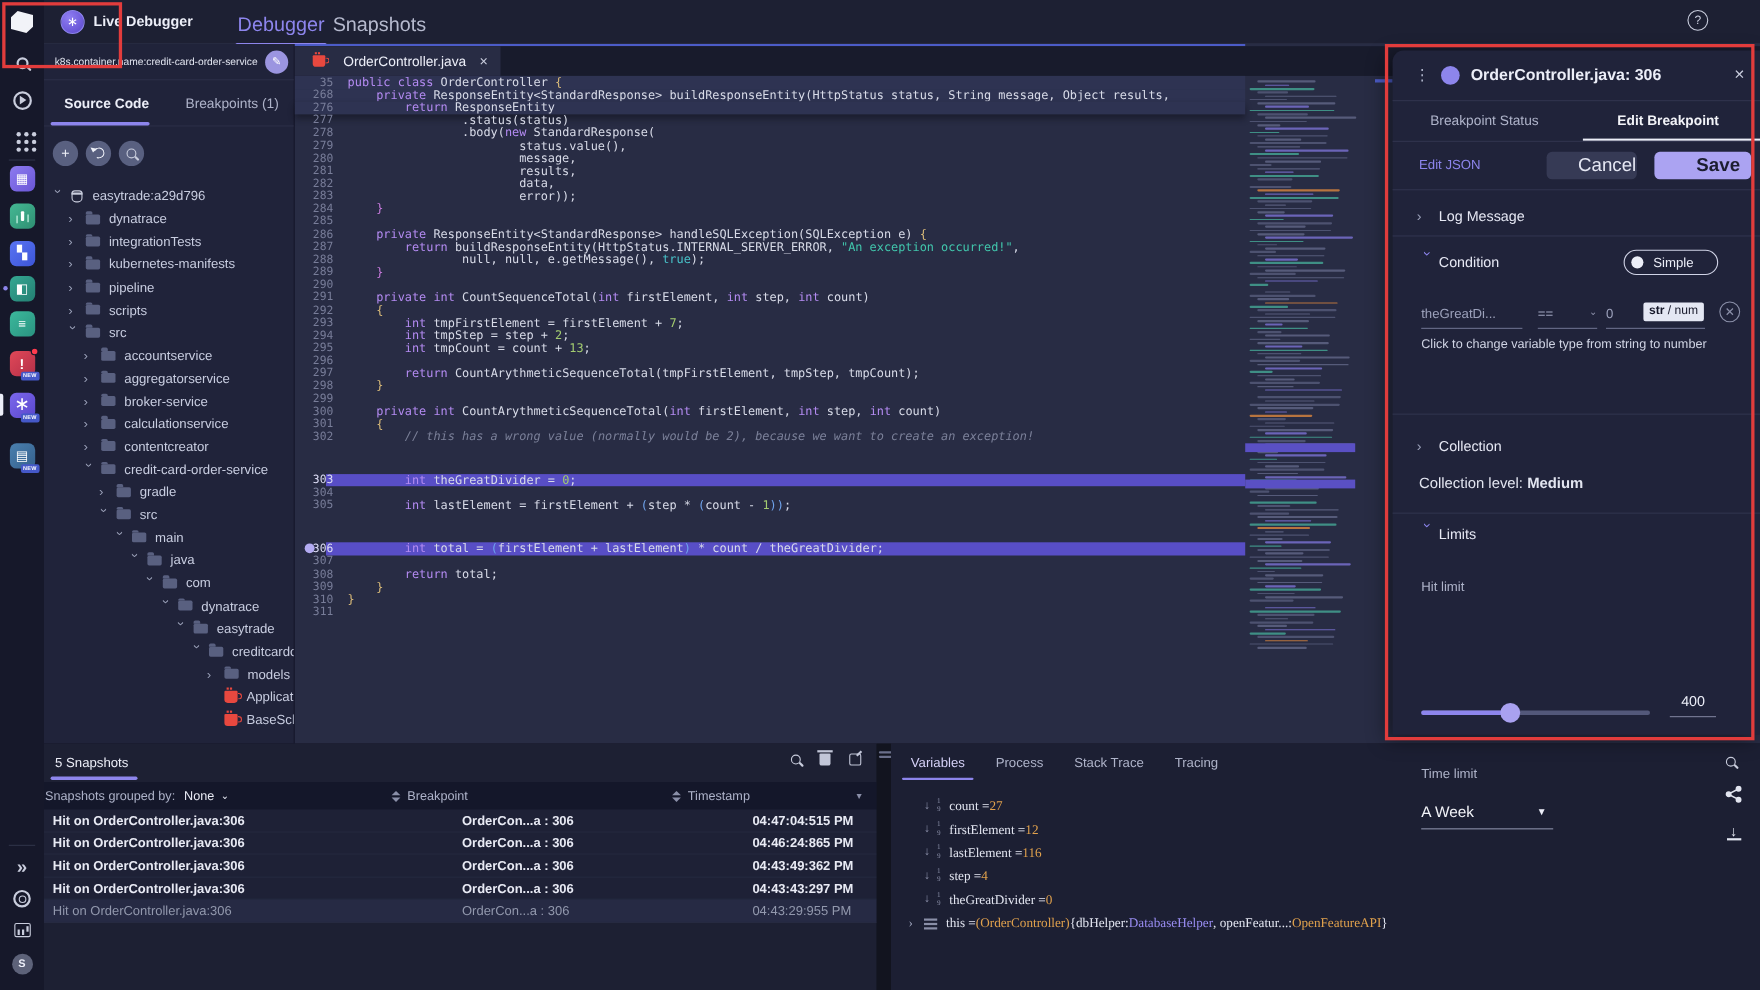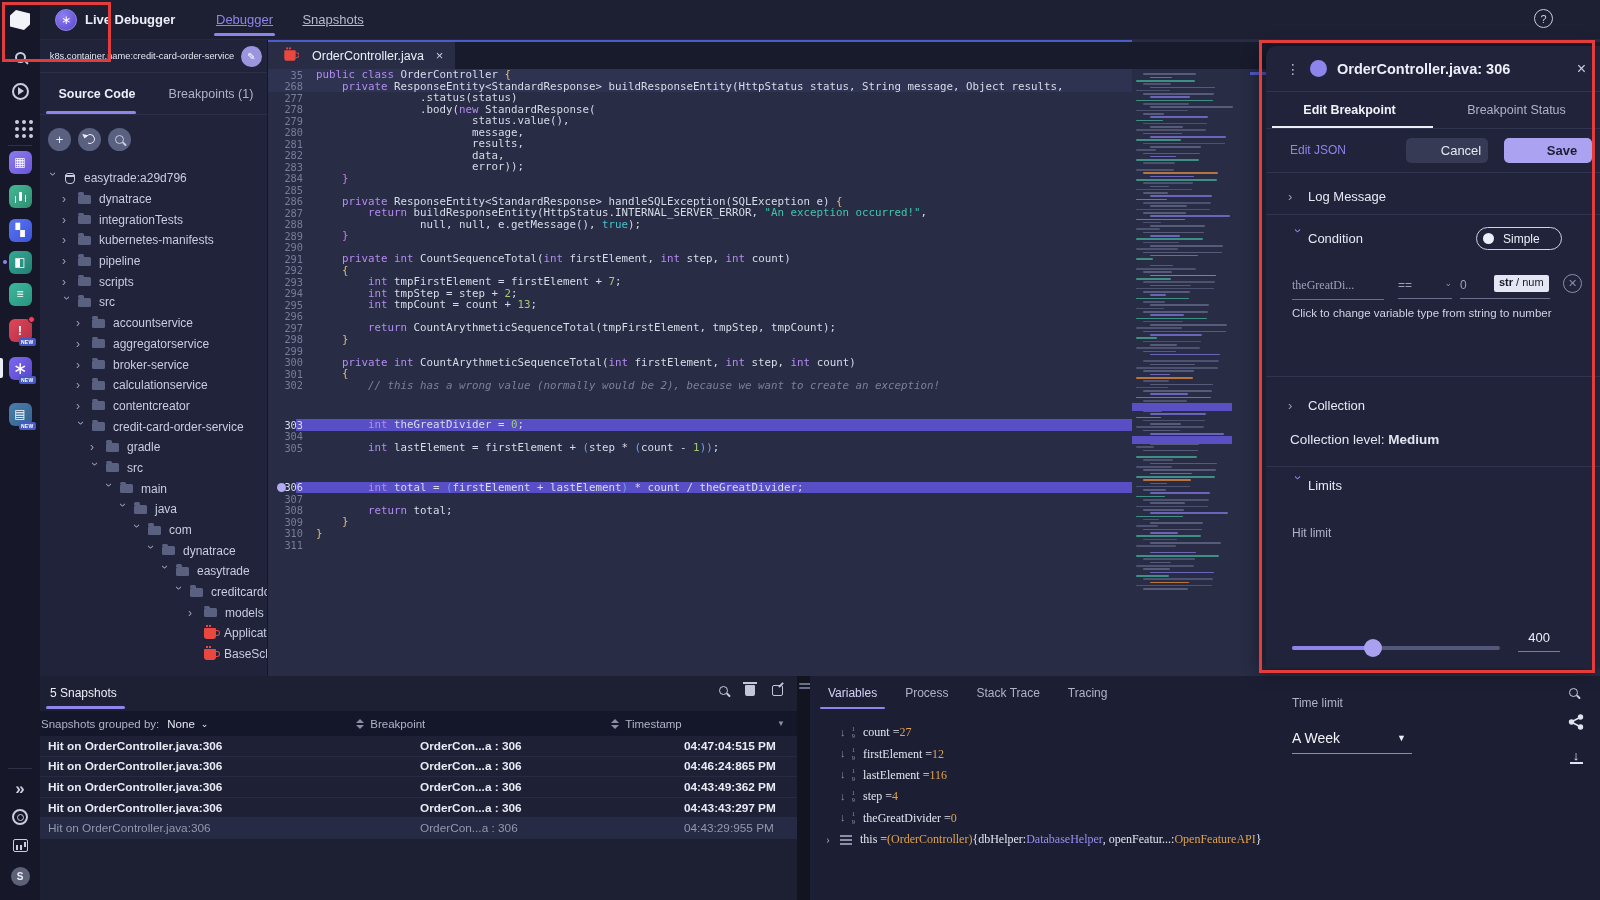--- a/index.html
+++ b/index.html
@@ -30,21 +30,21 @@
   .ring-ic::after { content:""; width:5px; height:5px; border:1.5px solid #c9cddd; border-radius:50%; }
   .chartbox { width:15px; height:13px; border:1.6px solid #c9cddd; border-radius:2px; position:relative; }
   .chartbox::after { content:""; position:absolute; left:2px; bottom:1px; width:2px; height:5px; background:#c9cddd; box-shadow:4px 0 #c9cddd,8px -3px #c9cddd; }
   .avatar-s { width:19px; height:19px; border-radius:50%; background:#5d6279; color:#eceef8; font-size:10px; font-weight:bold; display:flex; align-items:center; justify-content:center; }
   .gl-bars { width:3px; height:9px; background:#fff; box-shadow:5px 2px 0 -1px #d9fff2, -5px 3px 0 -1px #d9fff2; border-radius:1px; }
 
   
   #topbar { position:absolute; left:40px; top:0; width:1560px; height:40px; background:#1d2033; border-bottom:1px solid #262a40; }
   .tb-appicon { position:absolute; left:15px; top:9px; width:22px; height:22px; border-radius:50%; background:radial-gradient(circle at 35% 30%,#8f7ef2,#5a46cc); border:1.5px solid #8d85ec; color:#fff; font-size:12px; display:flex; align-items:center; justify-content:center; }
   .tb-title { position:absolute; left:45px; top:12px; font-size:13px; font-weight:bold; color:#eceef8; }
-  .tb-tab { position:absolute; top:12px; font-size:13px; color:#b6bace; cursor:default;text-decoration:underline; }
+  .tb-tab { position:absolute; top:12px; font-size:18px; color:#b6bace; cursor:default; }
   .tb-tab.active { color:#8d85ec; }
   .tb-tab.active::after { content:""; position:absolute; left:-2px; right:-2px; bottom:-9px; height:3px; border-radius:2px; background:#8d85ec; }
   .help-c { position:absolute; right:47px; top:9px; width:19px; height:19px; border:1.6px solid #c9cddd; border-radius:50%; color:#c9cddd; font-size:11px; display:flex; align-items:center; justify-content:center; }
 
   
   #left-panel { position:absolute; left:40px; top:40px; width:228px; height:636px; background:#20233a; border-right:1px solid #14162a; overflow:hidden; }
   #filter-row { position:absolute; left:0; top:0; width:228px; height:33px; border-bottom:1px solid #2b2f47; display:flex; align-items:center; }
   #filter-text { margin-left:8px; font-size:9.3px; color:#e2e5f0; white-space:nowrap; width:188px; overflow:hidden;text-align:center; }
   #filter-edit { width:21px; height:21px; border-radius:50%; background:#9b95e0; color:#fff; display:flex; align-items:center; justify-content:center; font-size:10px; position:absolute; right:6px; }
   #src-tabs { position:absolute; left:0; top:33px; width:228px; height:42px; border-bottom:1px solid #2b2f47; display:flex; }
@@ -98,21 +98,21 @@
   #bp-drag { color:#aeb3c9; font-size:14px; letter-spacing:0; margin-right:10px; }
   #bp-circle { width:17px; height:17px; border-radius:50%; background:#8d85ec; margin-right:10px; flex:none; }
   #bp-title { font-size:14.5px; font-weight:bold; color:#eceef8; flex:1; }
   #bp-close { color:#c9cddd; font-size:16px; }
   #bp-tabs { top:46px; height:36px; display:flex; }
   .bp-tab { flex:1; display:flex; align-items:center; justify-content:center; font-size:12.5px; color:#aeb3c9; position:relative; }
   .bp-tab.active { color:#f2f3f8; font-weight:bold; }
   .bp-tab.active::after { content:""; position:absolute; left:6px; right:0; bottom:0; height:2px; background:#eceef8; }
   #bp-actions { top:82px; height:44px; display:flex; align-items:center; padding:0 8px 0 24px; }
   #edit-json { font-size:12px; color:#8d85ec; flex:1; }
-  .btn { height:25px; border-radius:5px; font-size:13px; display:flex; align-items:center; justify-content:center;padding-left:28px; }
+  .btn { height:25px; border-radius:5px; font-size:17px; display:flex; align-items:center; justify-content:center;padding-left:28px; }
   #btn-cancel { width:82px; background:#363a55; color:#e6e8f4; margin-right:16px; }
   #btn-save { width:88px; background:#aba3f2; color:#1c1e30; font-weight:bold; }
   .sec-head { display:flex; align-items:center; padding-left:22px; font-size:13px; color:#e6e8f4; }
   .sec-chev { color:#9aa0b8; font-size:13px; width:20px; }
   .sec-chev.lav { color:#8d85ec; }
   #toggle-pill { position:absolute; right:38px; top:-4px; width:86px; height:23px; border:1.5px solid #d0d3e6; border-radius:12px; display:flex; align-items:center; padding-left:6px; gap:9px; }
   #toggle-dot { width:11px; height:11px; border-radius:50%; background:#eceef8; }
   #toggle-label { font-size:12px; color:#eceef8; }
   .u-input { position:absolute; border-bottom:1px solid #6a6e8c; font-size:12px; color:#9ca1bb; padding-bottom:6px; }
   #cond-help { position:absolute; left:26px; top:76px; font-size:11.5px; color:#d0d4e4; }
@@ -399,20 +399,24 @@
       </div>
     </div>
     <div id="code">
         <div class="crow st">
           <span class="ln">35</span>
           <span class="ct"><span class="tk-k">public class </span><span class="tk-p">OrderController </span><span class="tk-g">{</span></span>
         </div>
         <div class="crow st">
           <span class="ln">268</span>
           <span class="ct"><span class="tk-p">    </span><span class="tk-k">private </span><span class="tk-p">ResponseEntity&lt;StandardResponse&gt; buildResponseEntity(HttpStatus status, String message, Object results,</span></span>
+        </div>
+        <div class="crow st stlast">
+          <span class="ln">276</span>
+          <span class="ct"><span class="tk-p">        </span><span class="tk-k">return </span><span class="tk-p">ResponseEntity</span></span>
         </div>
         <div class="crow">
           <span class="ln">277</span>
           <span class="ct"><span class="tk-p">                .status(status)</span></span>
         </div>
         <div class="crow">
           <span class="ln">278</span>
           <span class="ct"><span class="tk-p">                .body(</span><span class="tk-k">new </span><span class="tk-p">StandardResponse(</span></span>
         </div>
         <div class="crow">
@@ -710,22 +714,22 @@
 
   <div id="bp-panel">
     <div class="bp-row" id="bp-head">
       <span id="bp-drag">⋮</span>
       <span id="bp-circle"></span>
       <span id="bp-title">OrderController.java: 306</span>
       <span id="bp-close">×</span>
     </div>
     <div class="hr" style="top:45px"></div>
     <div class="bp-row" id="bp-tabs">
+        <span class="bp-tab">Breakpoint Status</span>
         <span class="bp-tab active">Edit Breakpoint</span>
-        <span class="bp-tab">Breakpoint Status</span>
       </div>
     <div class="hr" style="top:82px"></div>
     <div class="bp-row" id="bp-actions">
       <span id="edit-json">Edit JSON</span>
       <span class="btn" id="btn-cancel">Cancel</span>
       <span class="btn" id="btn-save">Save</span>
     </div>
     <div class="hr" style="top:126px"></div>
     <div class="bp-row sec-head" style="top:143px">
       <span class="sec-chev">›</span>
@@ -735,21 +739,21 @@
     <div class="bp-row" style="top:185px; height:145px">
       <div class="sec-head">
         <span class="sec-chev lav" style="display:inline-block; transform:rotate(90deg)">›</span>
         <span>Condition</span>
         <span id="toggle-pill">
           <span id="toggle-dot"></span>
           <span id="toggle-label">Simple</span>
         </span>
       </div>
       <div style="position:relative; top:32px;">
-        <span class="u-input" style="left:26px; width:92px;font-family:Liberation Serif, serif;">theGreatDi...</span>
+        <span class="u-input" style="left:26px; width:92px;">theGreatDi...</span>
         <span class="u-input" style="left:132px; width:54px;"><span>==</span><span style="float:right; font-size:9px; color:#8a8fa8;">⌄</span></span>
         <span class="u-input" style="left:194px; width:90px;">0</span>
         <span id="type-badge"><b>str</b><span> / num</span></span>
         <span id="cond-x">✕</span>
       </div>
       <div id="cond-help">Click to change variable type from string to number</div>
     </div>
     <div class="hr" style="top:330px"></div>
     <div class="bp-row sec-head" style="top:352px">
       <span class="sec-chev">›</span>

